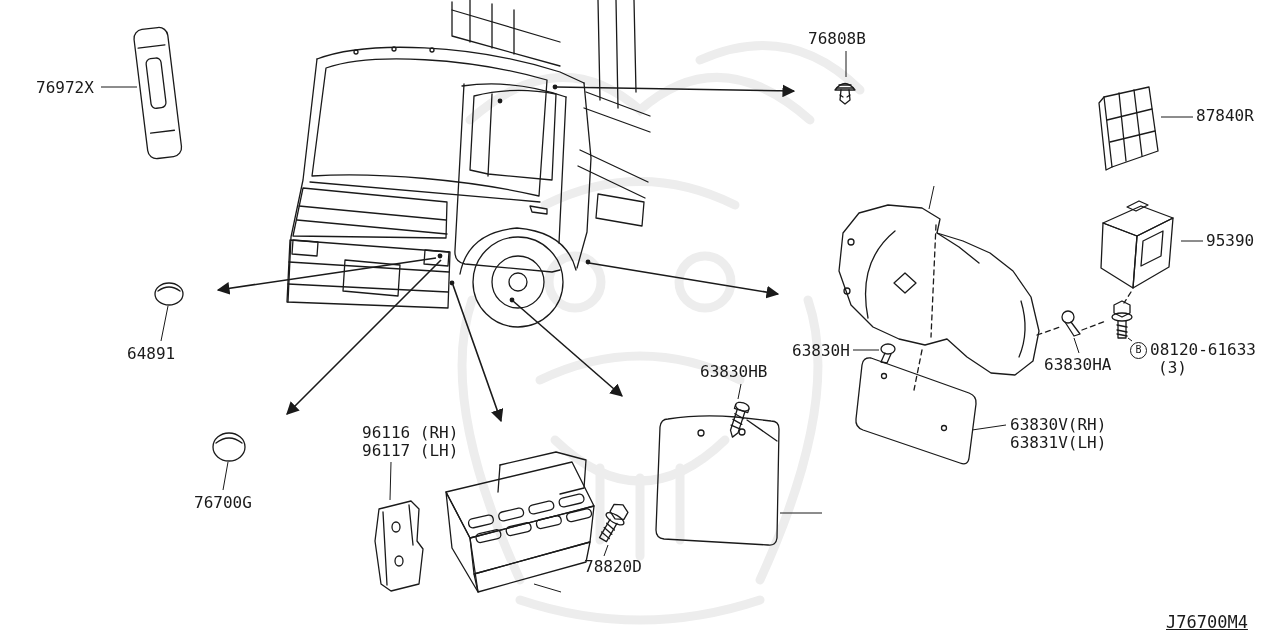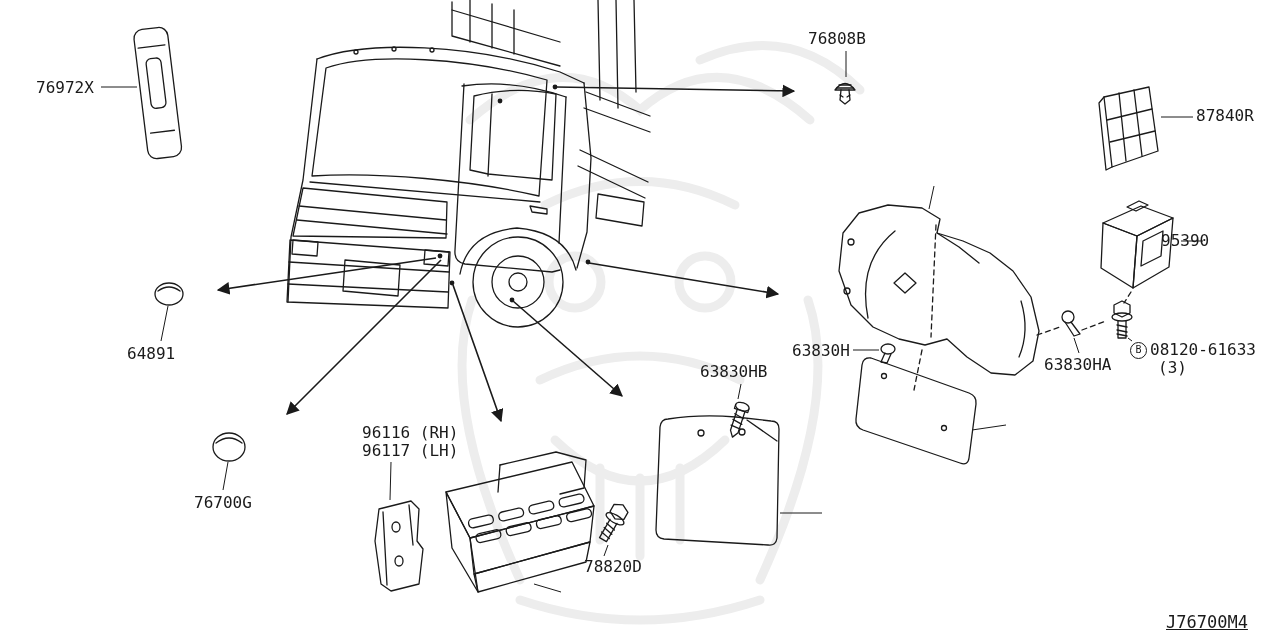--- a/index.html
+++ b/index.html
@@ -262,41 +262,45 @@
   </div>
 
   <div class="label" style="left:808px;top:30px">
     <span class="ln">76808B</span>
   </div>
 
   <div class="label" style="left:1196px;top:107px">
     <span class="ln">87840R</span>
   </div>
 
-  <div class="label" style="left:1161px;top:232px">
+  <div class="label" style="left:1206px;top:232px">
     <span class="ln">95390</span>
   </div>
 
 
   <div class="label" style="left:792px;top:342px">
     <span class="ln">63830H</span>
   </div>
 
   <div class="label" style="left:1044px;top:356px">
     <span class="ln">63830HA</span>
   </div>
 
   <div class="label" style="left:1130px;top:341px">
     <span class="brow">
       <span class="bcirc">B</span>
       <span>08120-61633</span>
     </span>
     <span class="ln indent">(3)</span>
   </div>
 
+  <div class="label" style="left:1010px;top:416px">
+    <span class="ln">63830V(RH)</span>
+    <span class="ln">63831V(LH)</span>
+  </div>
 
   <div class="label" style="left:127px;top:345px">
     <span class="ln">64891</span>
   </div>
 
   <div class="label" style="left:194px;top:494px">
     <span class="ln">76700G</span>
   </div>
 
   <div class="label" style="left:362px;top:424px">

